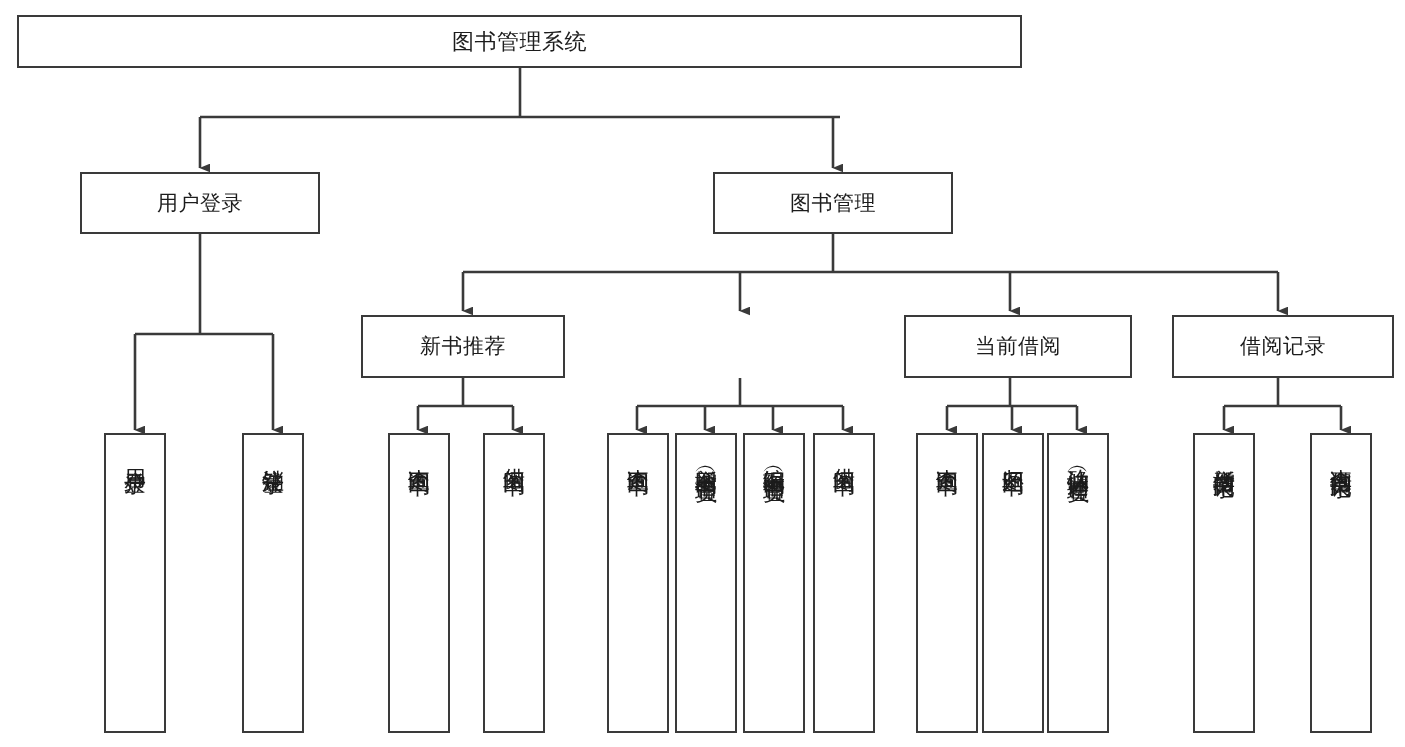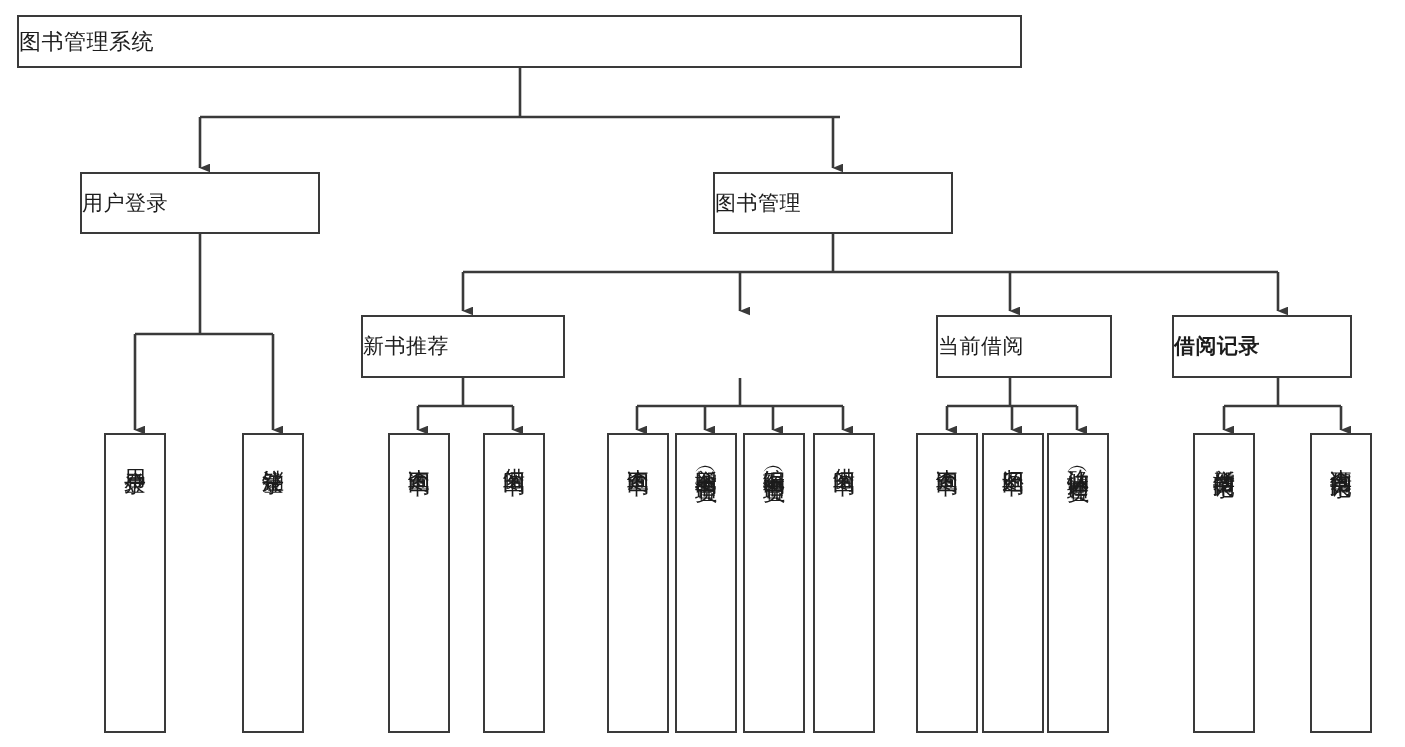--- a/index.html
+++ b/index.html
@@ -26,20 +26,21 @@
     width: 1405px;
     height: 747px;
   }
   .node {
     position: absolute;
     box-sizing: border-box;
     background: #ffffff;
     border: 2px solid #3a3a3a;
     display: flex;
     align-items: center;
+    justify-content: center;
     color: #1c1c1c;
     overflow: hidden;
   }
   .node-label {
     display: block;
     text-align: center;
     line-height: 1.18;
     white-space: nowrap;
   }
   .node.horizontal .node-label {
@@ -134,24 +135,24 @@
   <div class="node horizontal" style="left:80px; top:172px; width:240px; height:62px;">
     <span class="node-label">用户登录</span>
   </div>
   <div class="node horizontal" style="left:713px; top:172px; width:240px; height:62px;">
     <span class="node-label">图书管理</span>
   </div>
 
   <div class="node horizontal" style="left:361px; top:315px; width:204px; height:63px;">
     <span class="node-label">新书推荐</span>
   </div>
-  <div class="node horizontal" style="left:936px; top:315px; width:176px; height:63px;">
+  <div class="node horizontal" style="left:904px; top:315px; width:228px; height:63px;">
     <span class="node-label">当前借阅</span>
   </div>
-  <div class="node horizontal" style="left:1172px; top:315px; width:180px; height:63px;font-weight:bold;">
+  <div class="node horizontal" style="left:1172px; top:315px; width:222px; height:63px;">
     <span class="node-label">借阅记录</span>
   </div>
 
   <div class="node vertical" style="left:104px; top:433px; width:62px; height:300px;">
     <span class="node-label">用户登录</span>
   </div>
   <div class="node vertical" style="left:242px; top:433px; width:62px; height:300px;">
     <span class="node-label">注销登录</span>
   </div>
 

